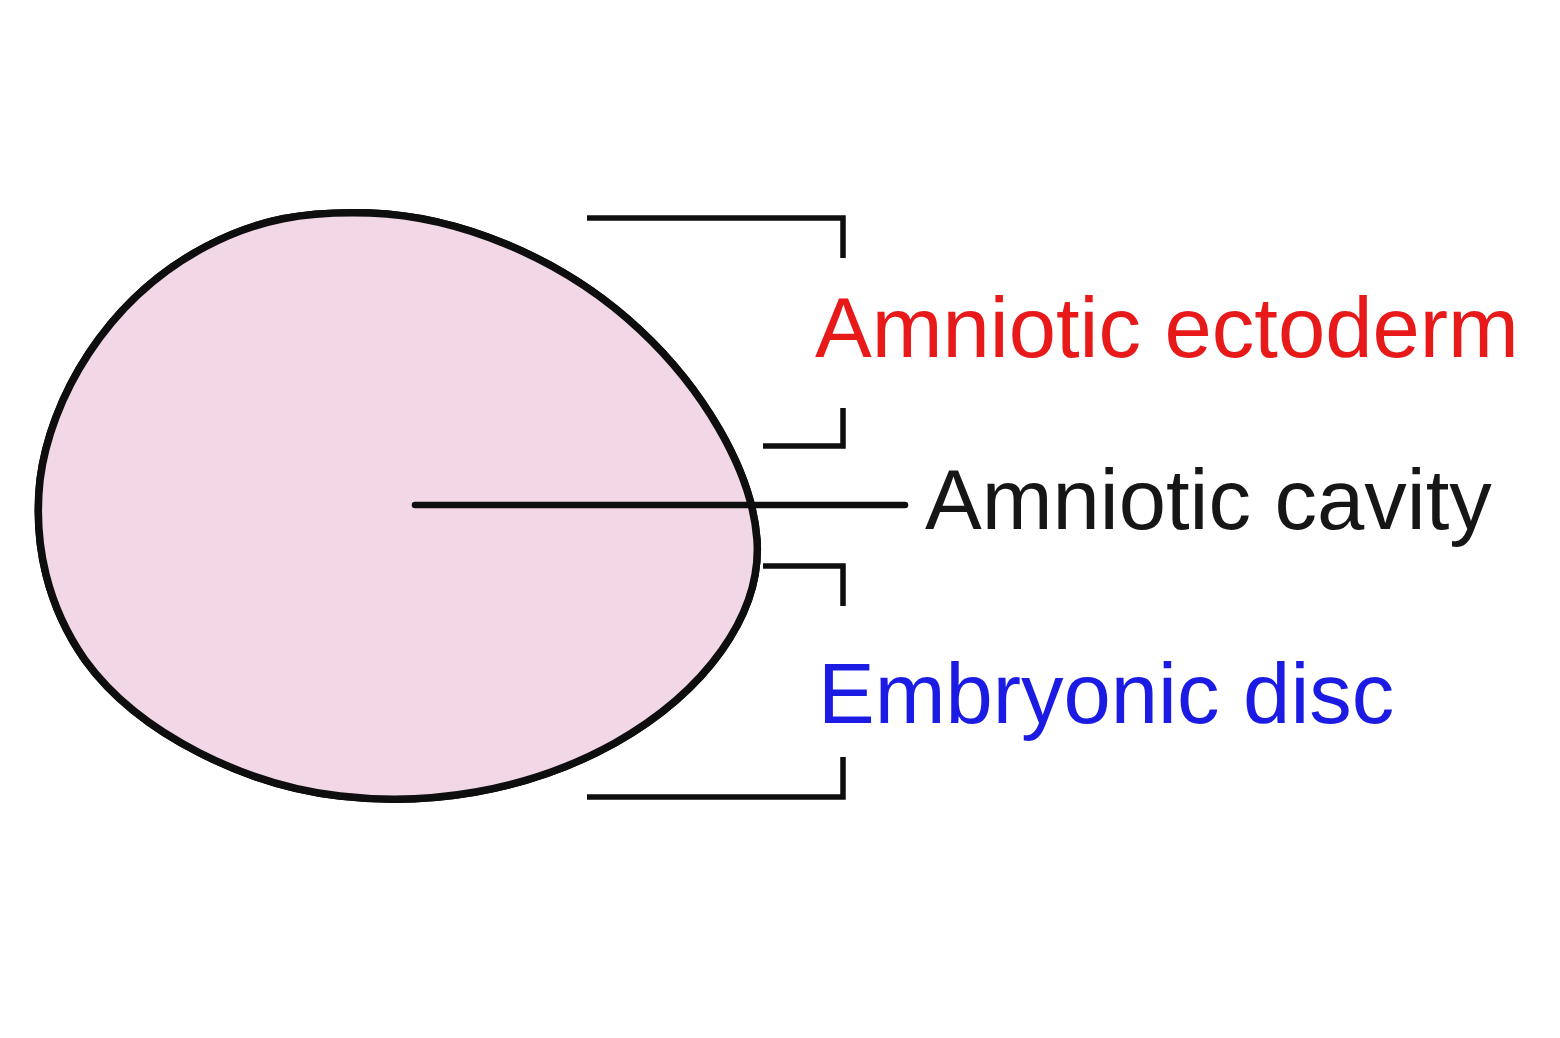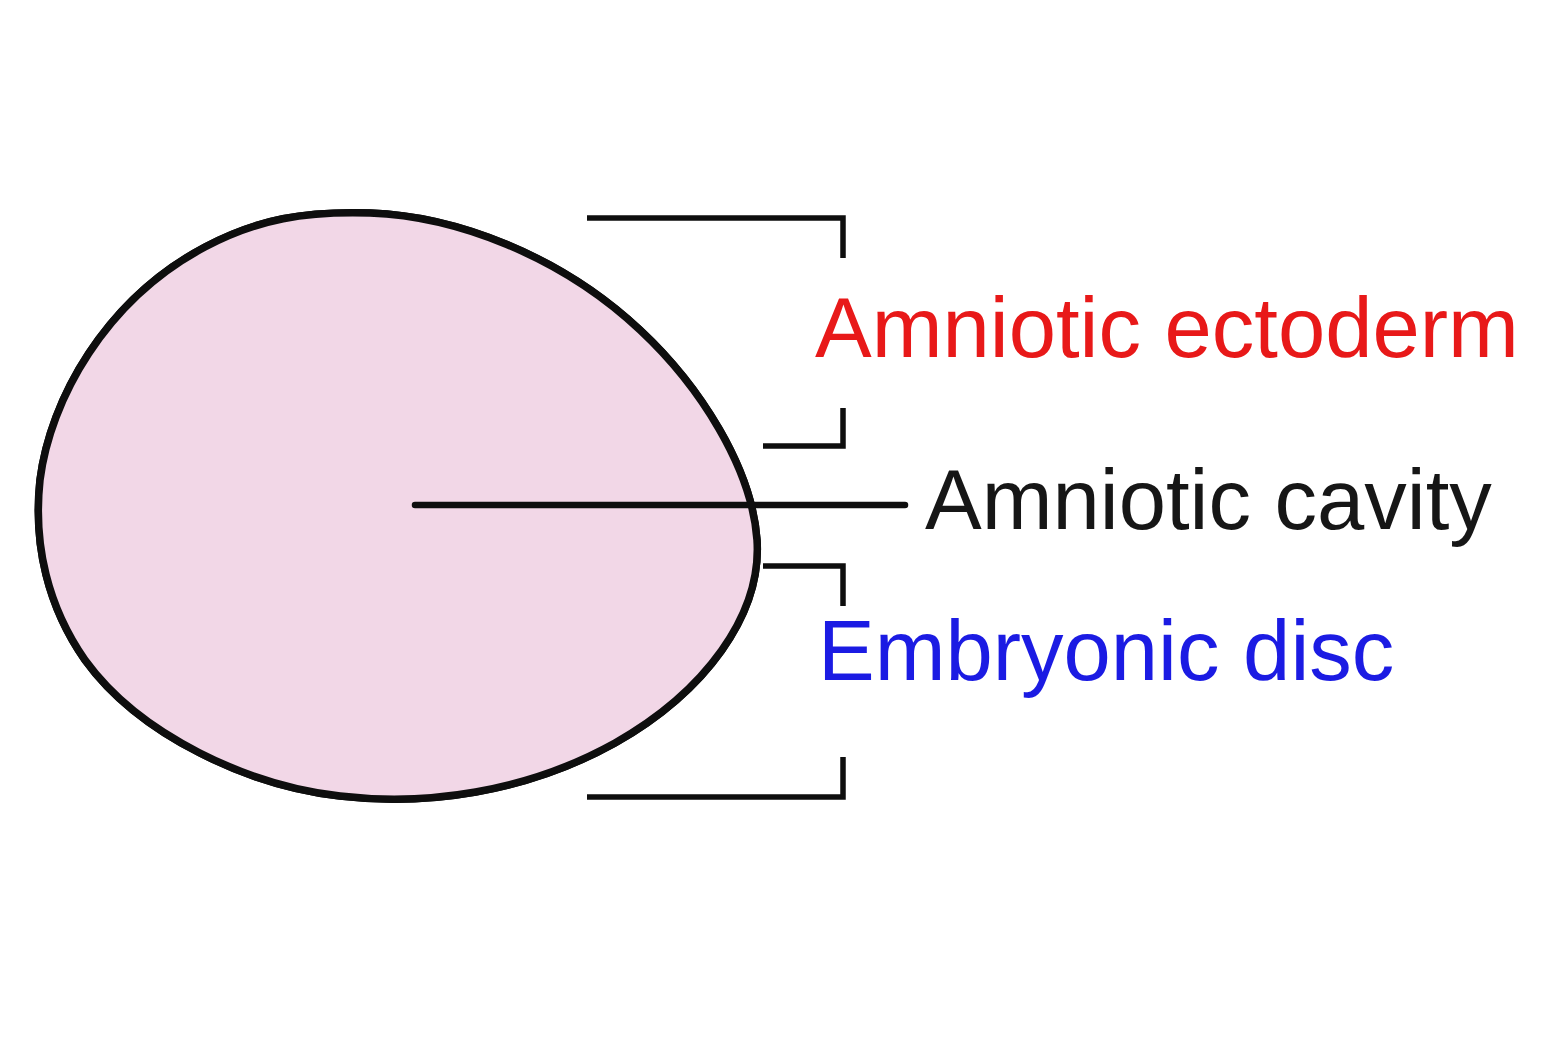--- a/index.html
+++ b/index.html
@@ -13,21 +13,21 @@
   .stage svg{position:absolute;left:0;top:0;}
   .label{
     position:absolute;
     font-size:85px;
     line-height:1;
     white-space:nowrap;
     letter-spacing:0px;
   }
   .label-ectoderm{left:815px;top:285px;}
   .label-cavity{left:925px;top:457px;}
-  .label-disc{left:818px;top:608px;}
+  .label-disc{left:818px;top:651px;}
 </style>
 </head>
 <body>
 
 <div class="stage">
 
   <svg width="1560" height="1038" viewBox="0 0 1560 1038">
 
     <defs>
       <clipPath id="shellClip">

